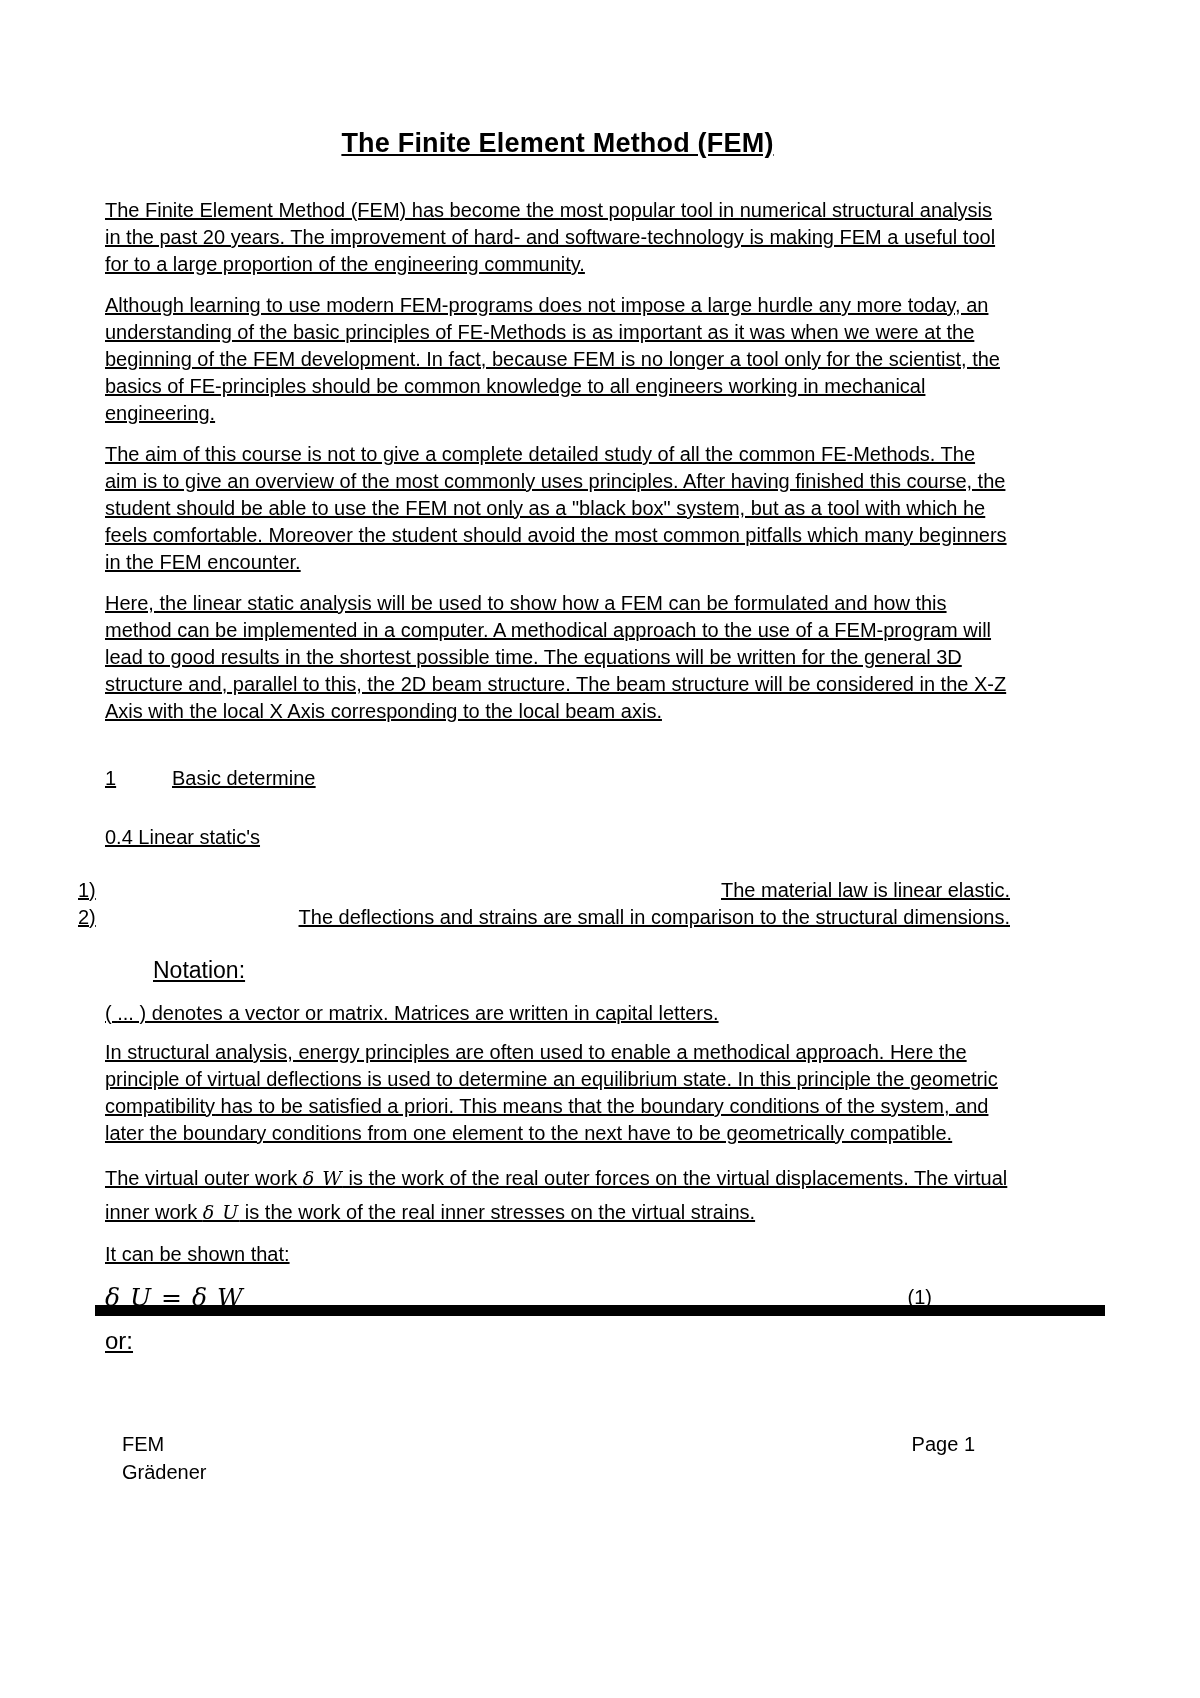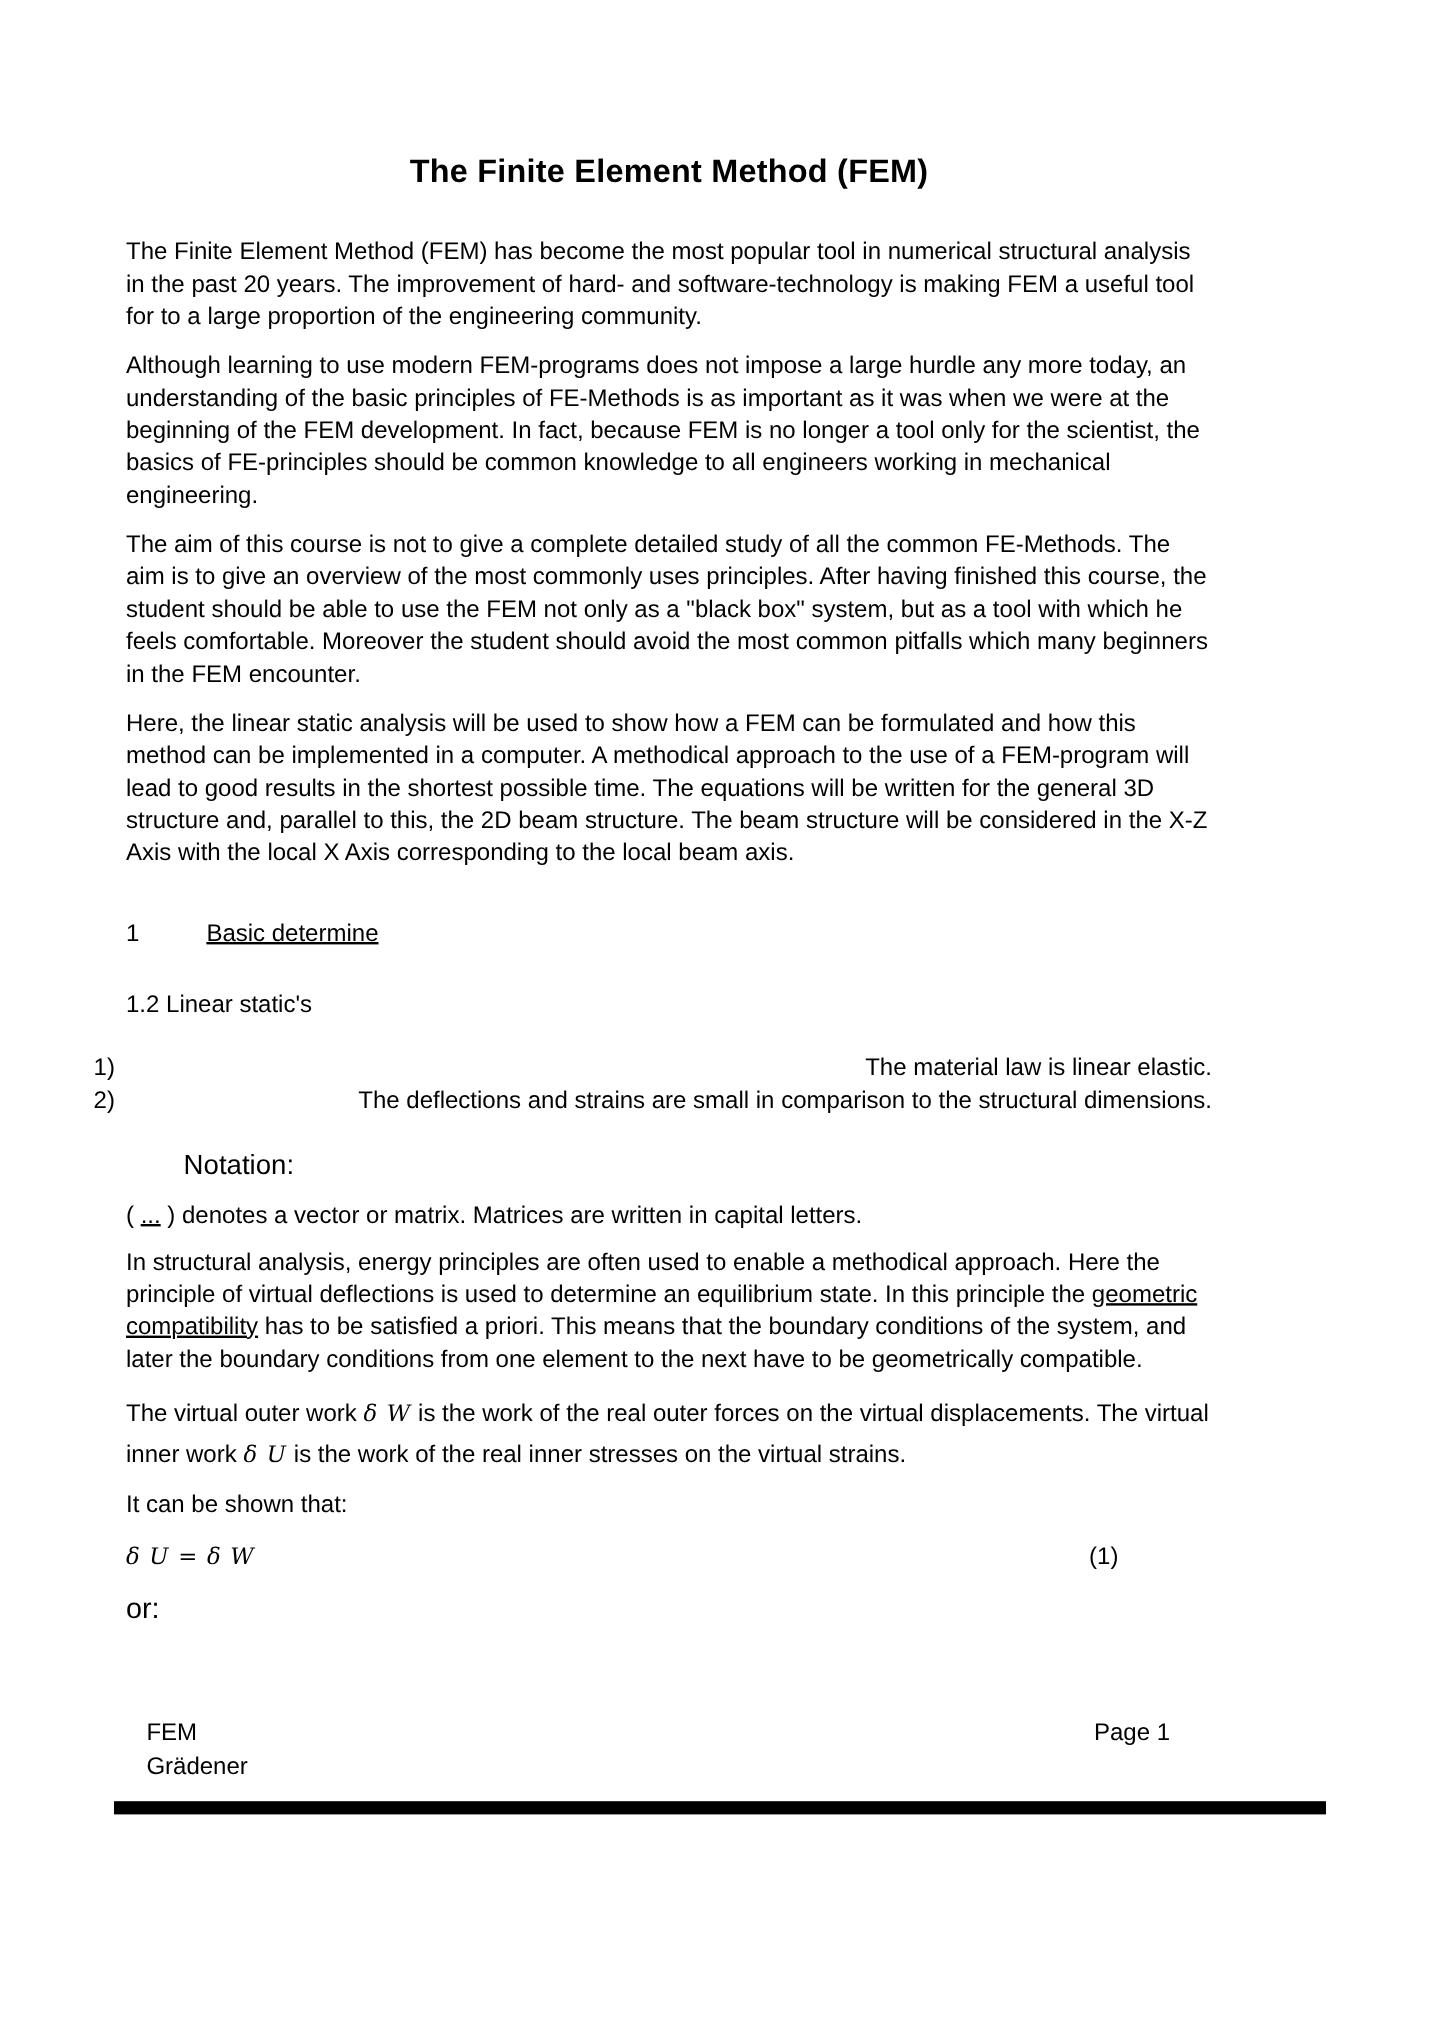--- a/index.html
+++ b/index.html
@@ -8,21 +8,22 @@
     width: 1200px;
     height: 1698px;
     position: relative;
     font-family: "Liberation Sans", sans-serif;
     color: #000000;
     overflow: hidden;
   }
   .page {
     position: relative;
     width: 1200px;
-    height: 1512px;
+    height: 1316px;
+    text-decoration: underline;
   }
   .content {
     padding: 128px 90px 0 105px;
     width: 1105px; 
   }
   .doc-title {
     font-size: 27px;
     font-weight: bold;
     text-align: center;
     width: 905px;
@@ -103,21 +104,21 @@
     justify-content: space-between;
     width: 905px;
     padding-right: 78px;
     font-size: 20px;
     line-height: 27px;
     margin-bottom: 16px;
   }
   .equation-formula {
     font-family: "DejaVu Serif", serif;
     font-style: italic;
-    font-size: 19px;
+    font-size: 25px;
     letter-spacing: 1px;
   }
   .equation-number {
     font-family: "Liberation Sans", sans-serif;
     font-style: normal;
   }
   .or-line {
     font-size: 24px;
     line-height: 27px;
   }
@@ -155,21 +156,21 @@
 
     <p class="body-para">The aim of this course is not to give a complete detailed study of all the common FE-Methods. The aim is to give an overview of the most commonly uses principles. After having finished this course, the student should be able to use the FEM not only as a "black box" system, but as a tool with which he feels comfortable. Moreover the student should avoid the most common pitfalls which many beginners in the FEM encounter.</p>
 
     <p class="body-para">Here, the linear static analysis will be used to show how a FEM can be formulated and how this method can be implemented in a computer. A methodical approach to the use of a FEM-program will lead to good results in the shortest possible time. The equations will be written for the general 3D structure and, parallel to this, the 2D beam structure. The beam structure will be considered in the X-Z Axis with the local X Axis corresponding to the local beam axis.</p>
 
     <div class="section-heading">
       <span class="section-number">1</span>
       <span class="section-title">Basic determine</span>
     </div>
 
-    <h2 class="subsection-heading">1.2 Linear static's</h2>
+    <h2 class="subsection-heading">0.4 Linear static's</h2>
 
 
     <div class="num-list">
       <div class="li">
         <span class="li-marker">1)</span>
         <span class="li-text">The material law is linear elastic.</span>
       </div>
       <div class="li">
         <span class="li-marker">2)</span>
         <span class="li-text">The deflections and strains are small in comparison to the structural dimensions.</span>

